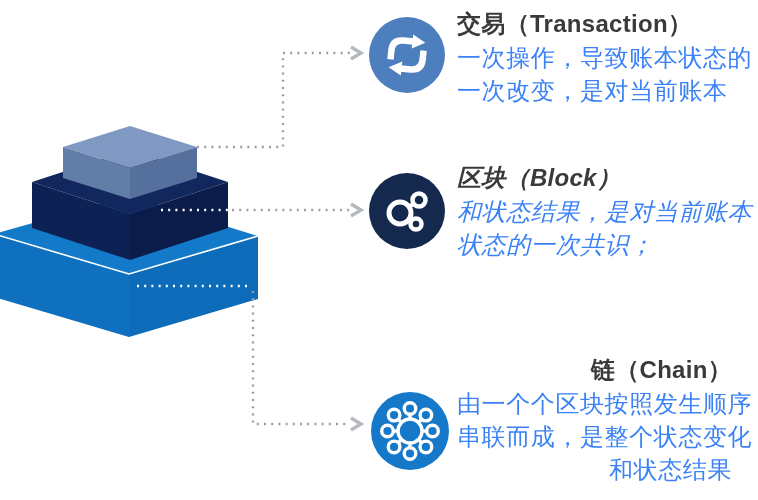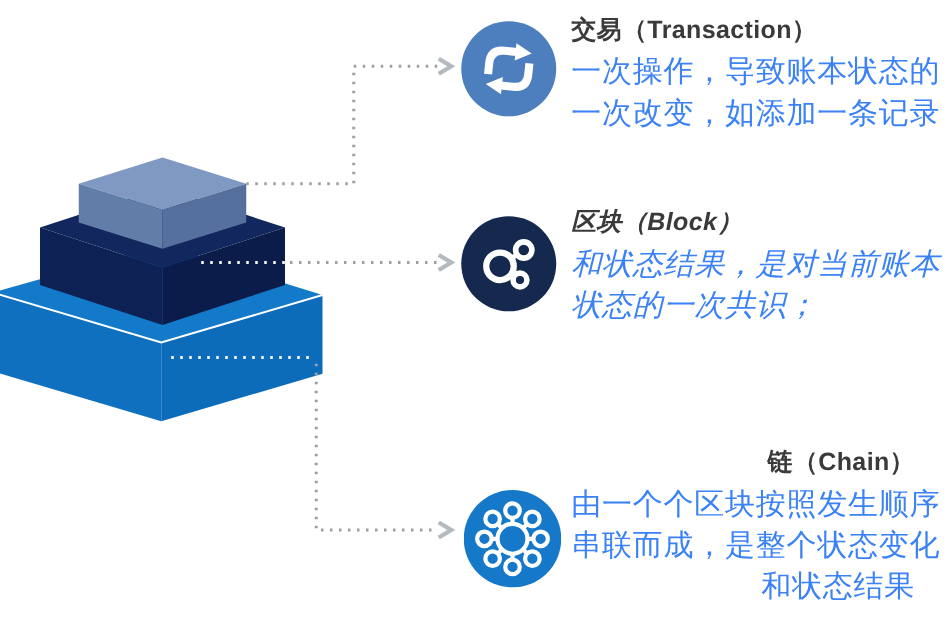--- a/index.html
+++ b/index.html
@@ -16,21 +16,21 @@
   .badge{position:absolute;width:78px;height:78px;}
   .badge-1{left:368px;top:16px;}
   .badge-2{left:368px;top:172px;}
   .badge-3{left:371px;top:392px;}
   .copy{position:absolute;width:275px;}
   .copy-1{left:457px;top:8px;}
   .copy-2{left:457px;top:162px;font-style:italic;}
   .copy-3{left:457px;top:354px;text-align:right;}
   .sec-title{
     margin:0 0 1px 0;
-    font-size:20px;line-height:32px;
+    font-size:24px;line-height:32px;
     font-weight:bold;color:#3a3a3a;
     letter-spacing:0.3px;
     white-space:nowrap;
   }
   .sec-line{
     margin:0;
     font-size:24px;line-height:33px;
     color:#3b82f6;letter-spacing:0.6px;
     white-space:nowrap;
   }
@@ -79,21 +79,21 @@
     <g transform="rotate(6)">
       <path d="M-16 6 V-3 Q-16 -14 -5 -14 H5" fill="none" stroke="#ffffff" stroke-width="6.5"></path>
       <polygon points="4,-21 17,-14 4,-7" fill="#ffffff"></polygon>
       <path d="M16 -6 V3 Q16 14 5 14 H-5" fill="none" stroke="#ffffff" stroke-width="6.5"></path>
       <polygon points="-4,21 -17,14 -4,7" fill="#ffffff"></polygon>
     </g>
   </svg>
   <div class="copy copy-1">
     <h2 class="sec-title">交易（Transaction）</h2>
     <p class="sec-line">一次操作，导致账本状态的</p>
-    <p class="sec-line">一次改变，如添加一条记录</p>
+    <p class="sec-line">一次改变，是对当前账本</p>
   </div>
 
   <svg class="badge badge-2" viewBox="-39 -39 78 78">
     <circle r="38" fill="#15294f"></circle>
     <g>
       <line x1="-7" y1="2" x2="12" y2="-11" stroke="#ffffff" stroke-width="4"></line>
       <line x1="-7" y1="2" x2="9" y2="13" stroke="#ffffff" stroke-width="4"></line>
       <circle cx="-7" cy="2" r="11" stroke="#ffffff" stroke-width="5" fill="#15294f"></circle>
       <circle cx="12" cy="-11" r="6.5" stroke="#ffffff" stroke-width="4.5" fill="#15294f"></circle>
       <circle cx="9" cy="13" r="5.5" stroke="#ffffff" stroke-width="4.5" fill="#15294f"></circle>

